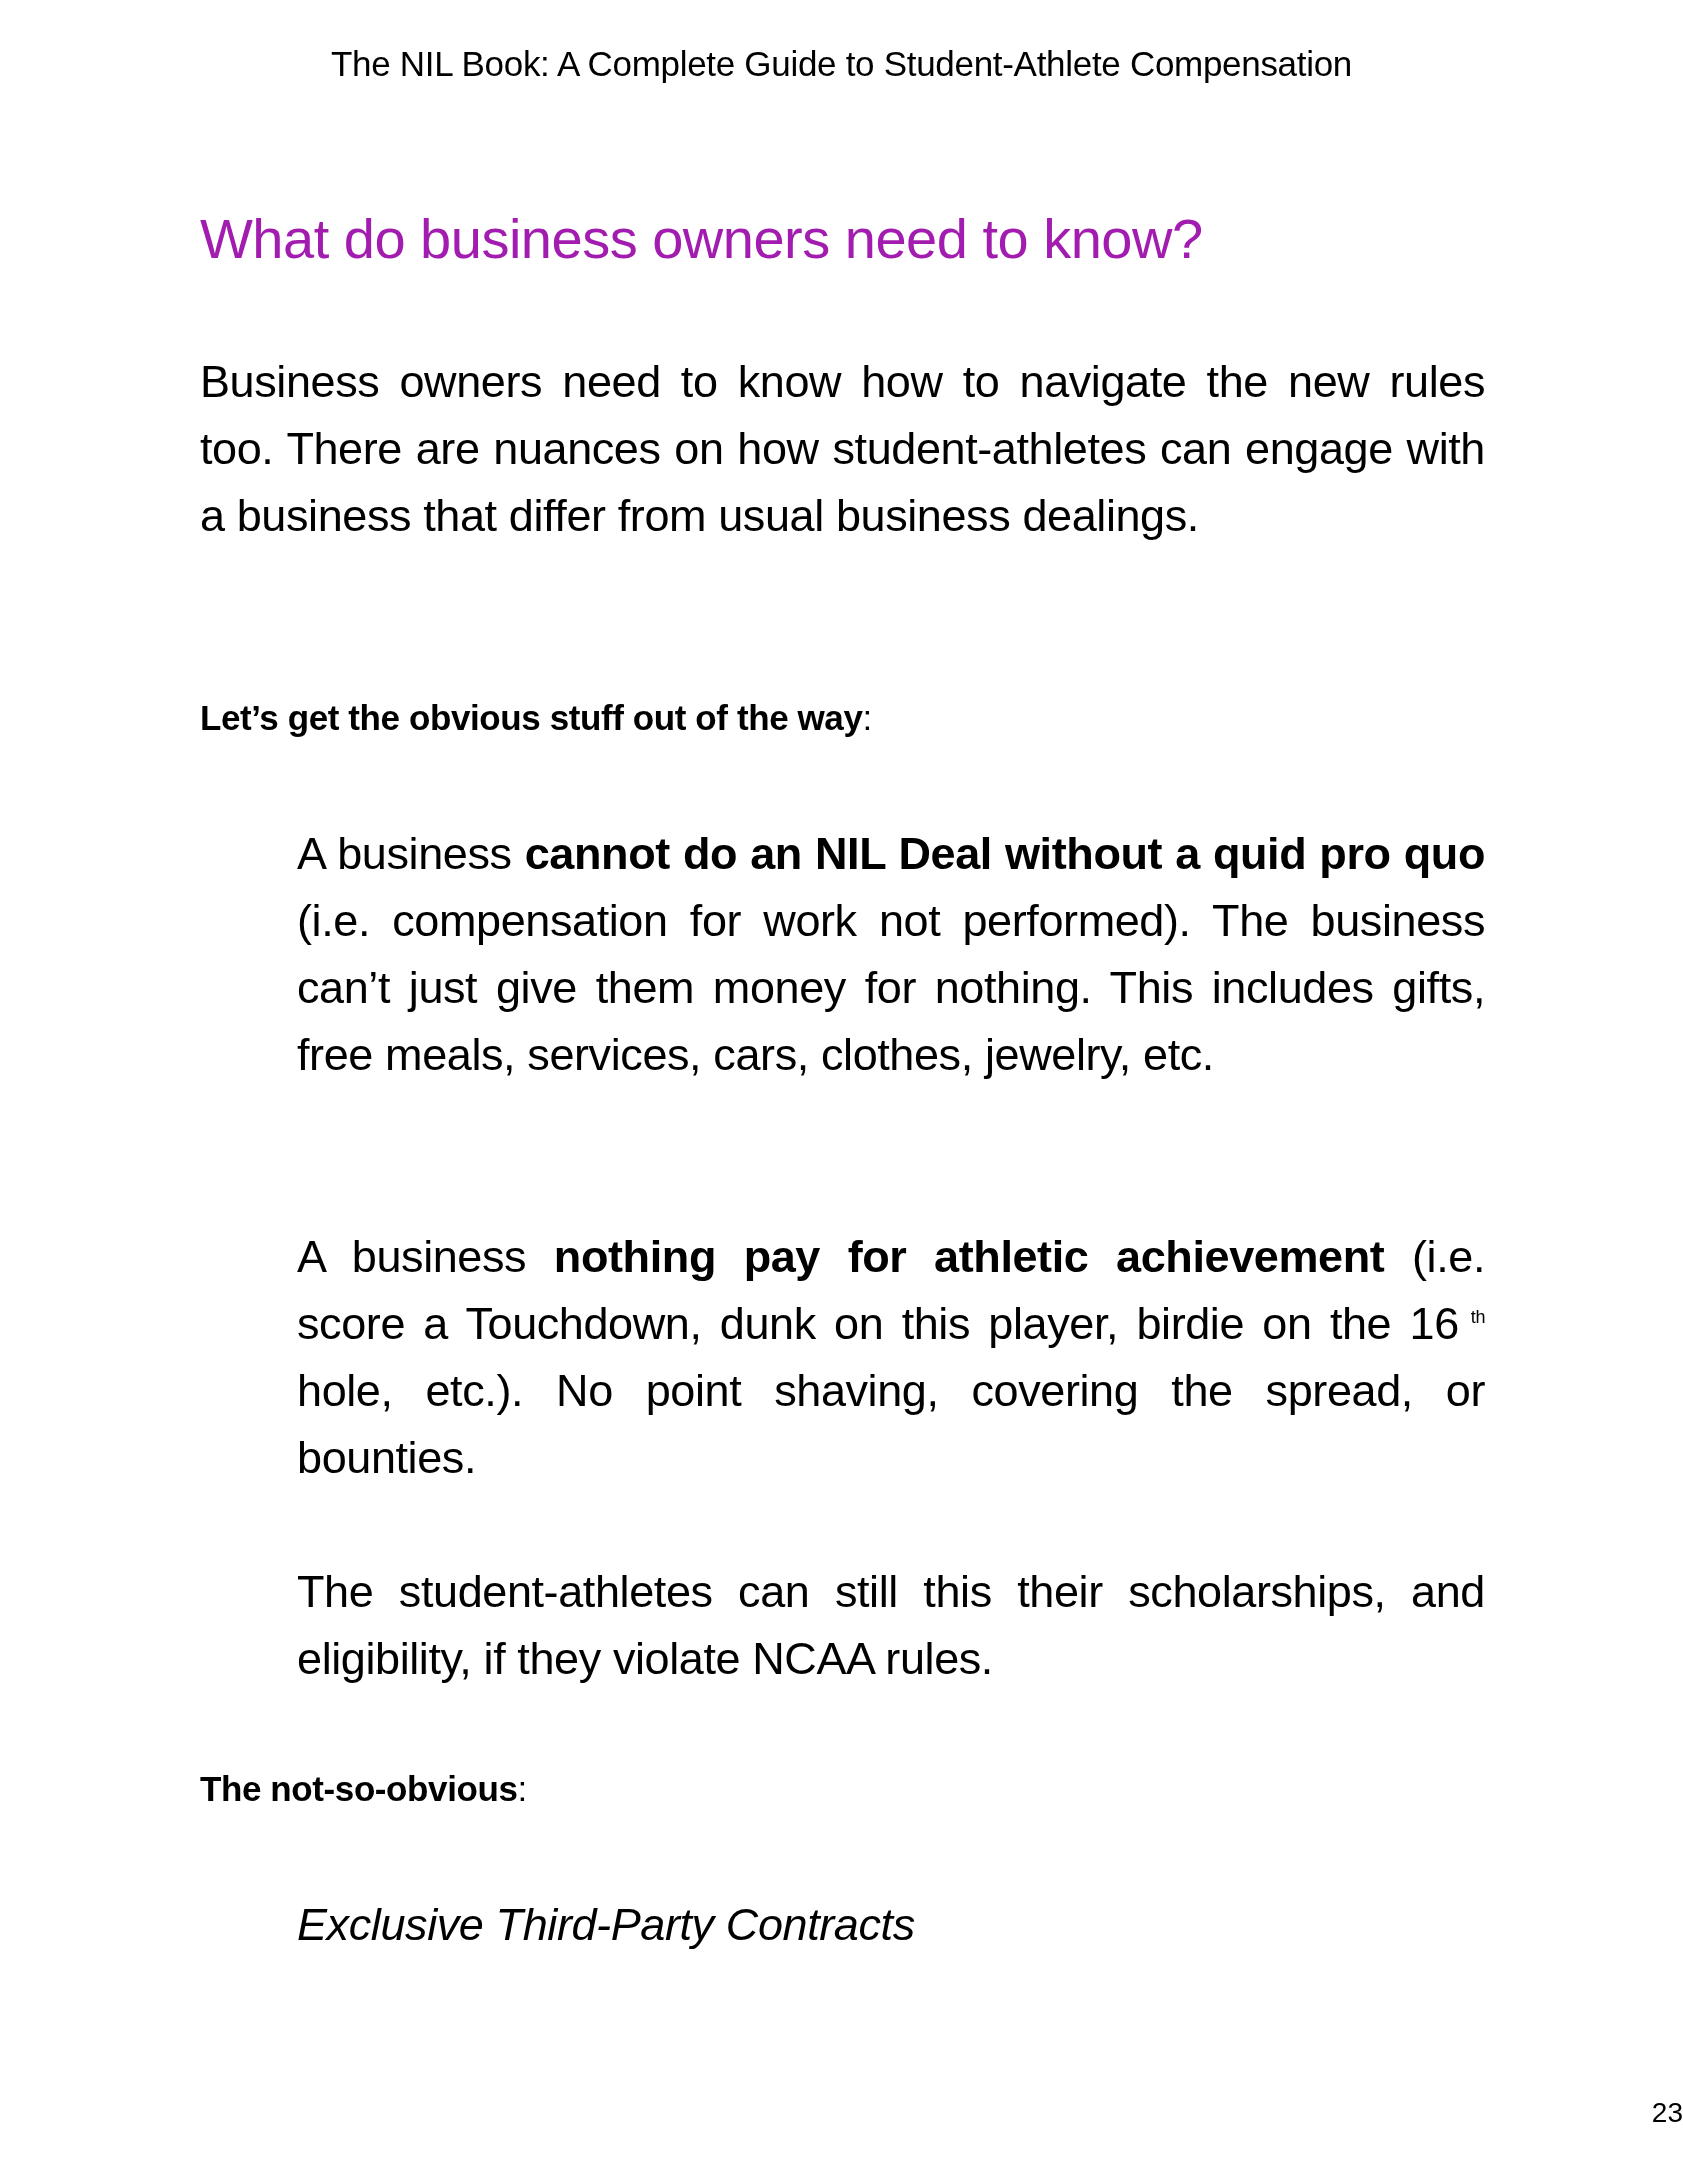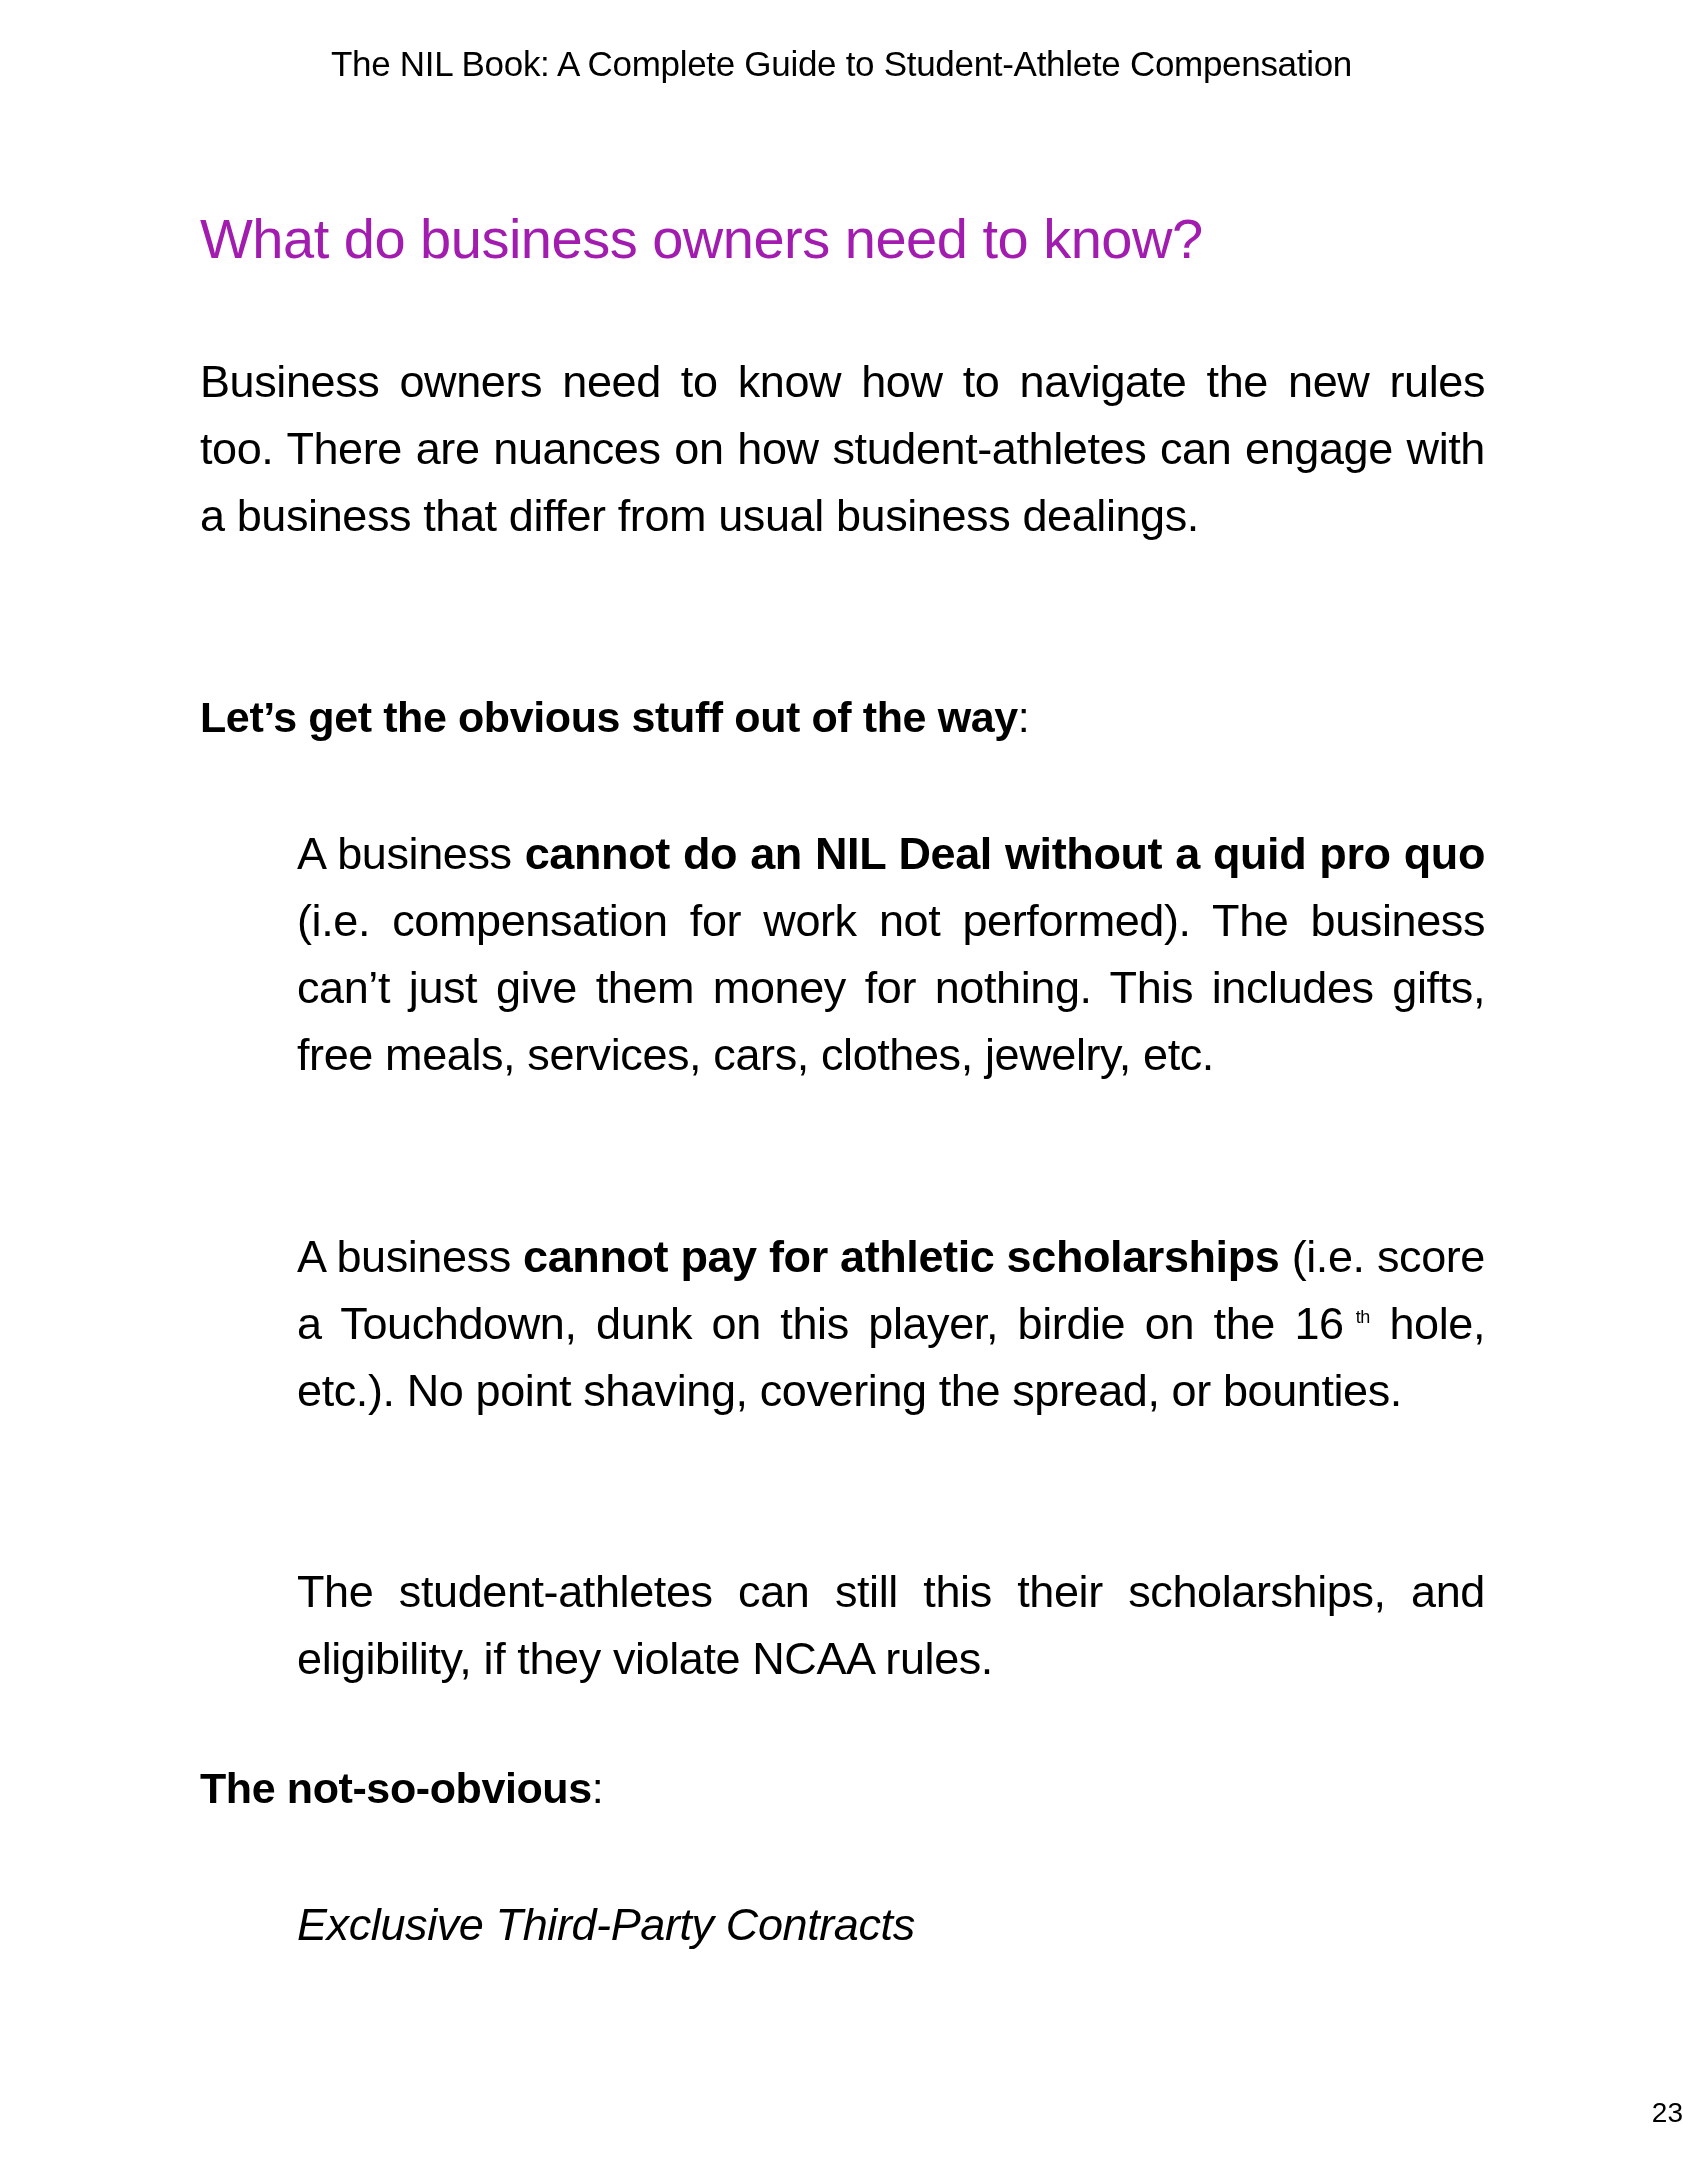--- a/index.html
+++ b/index.html
@@ -43,21 +43,21 @@
     }
     .intro {
       position: absolute;
       top: 348px;
       left: 200px;
       width: 1285px;
     }
     .section-label {
       position: absolute;
       left: 200px;
-      font-size: 43px;
+      font-size: 35px;
       line-height: 67px;
       margin: 0;
       letter-spacing: -0.4px;
     }
     .section-obvious { top: 684px; }
     .section-not-obvious { top: 1755px; }
     .indented {
       position: absolute;
       left: 297px;
       width: 1188px;
@@ -92,21 +92,21 @@
 <div class="running-header">The NIL Book: A Complete Guide to Student-Athlete Compensation</div>
 
 <h1 class="heading">What do business owners need to know?</h1>
 
 <p class="body-text intro">Business owners need to know how to navigate the new rules too. There are nuances on how student-athletes can engage with a business that differ from usual business dealings.</p>
 
 <p class="section-label section-obvious"><b>Let’s get the obvious stuff out of the way</b><span>:</span></p>
 
 <p class="body-text indented para-1"><span>A business </span><b>cannot do an NIL Deal without a quid pro quo</b><span> (i.e. compensation for work not performed). The business can’t just give them money for nothing. This includes gifts, free meals, services, cars, clothes, jewelry, etc.</span></p>
 
-<p class="body-text indented para-2"><span>A business </span><b>cannot pay for athletic scholarships</b><span> (i.e. score a Touchdown, dunk on this player, birdie on the 16</span><sup>th</sup><span> hole, etc.). No point shaving, covering the spread, or bounties.</span></p>
+<p class="body-text indented para-2"><span>A business </span><b>nothing pay for athletic achievement</b><span> (i.e. score a Touchdown, dunk on this player, birdie on the 16</span><sup>th</sup><span> hole, etc.). No point shaving, covering the spread, or bounties.</span></p>
 
 <p class="body-text indented para-3">The student-athletes can still this their scholarships, and eligibility, if they violate NCAA rules.</p>
 
 <p class="section-label section-not-obvious"><b>The not-so-obvious</b><span>:</span></p>
 
 <p class="subheading">Exclusive Third-Party Contracts</p>
 
 <div class="page-number">23</div>
 
 

